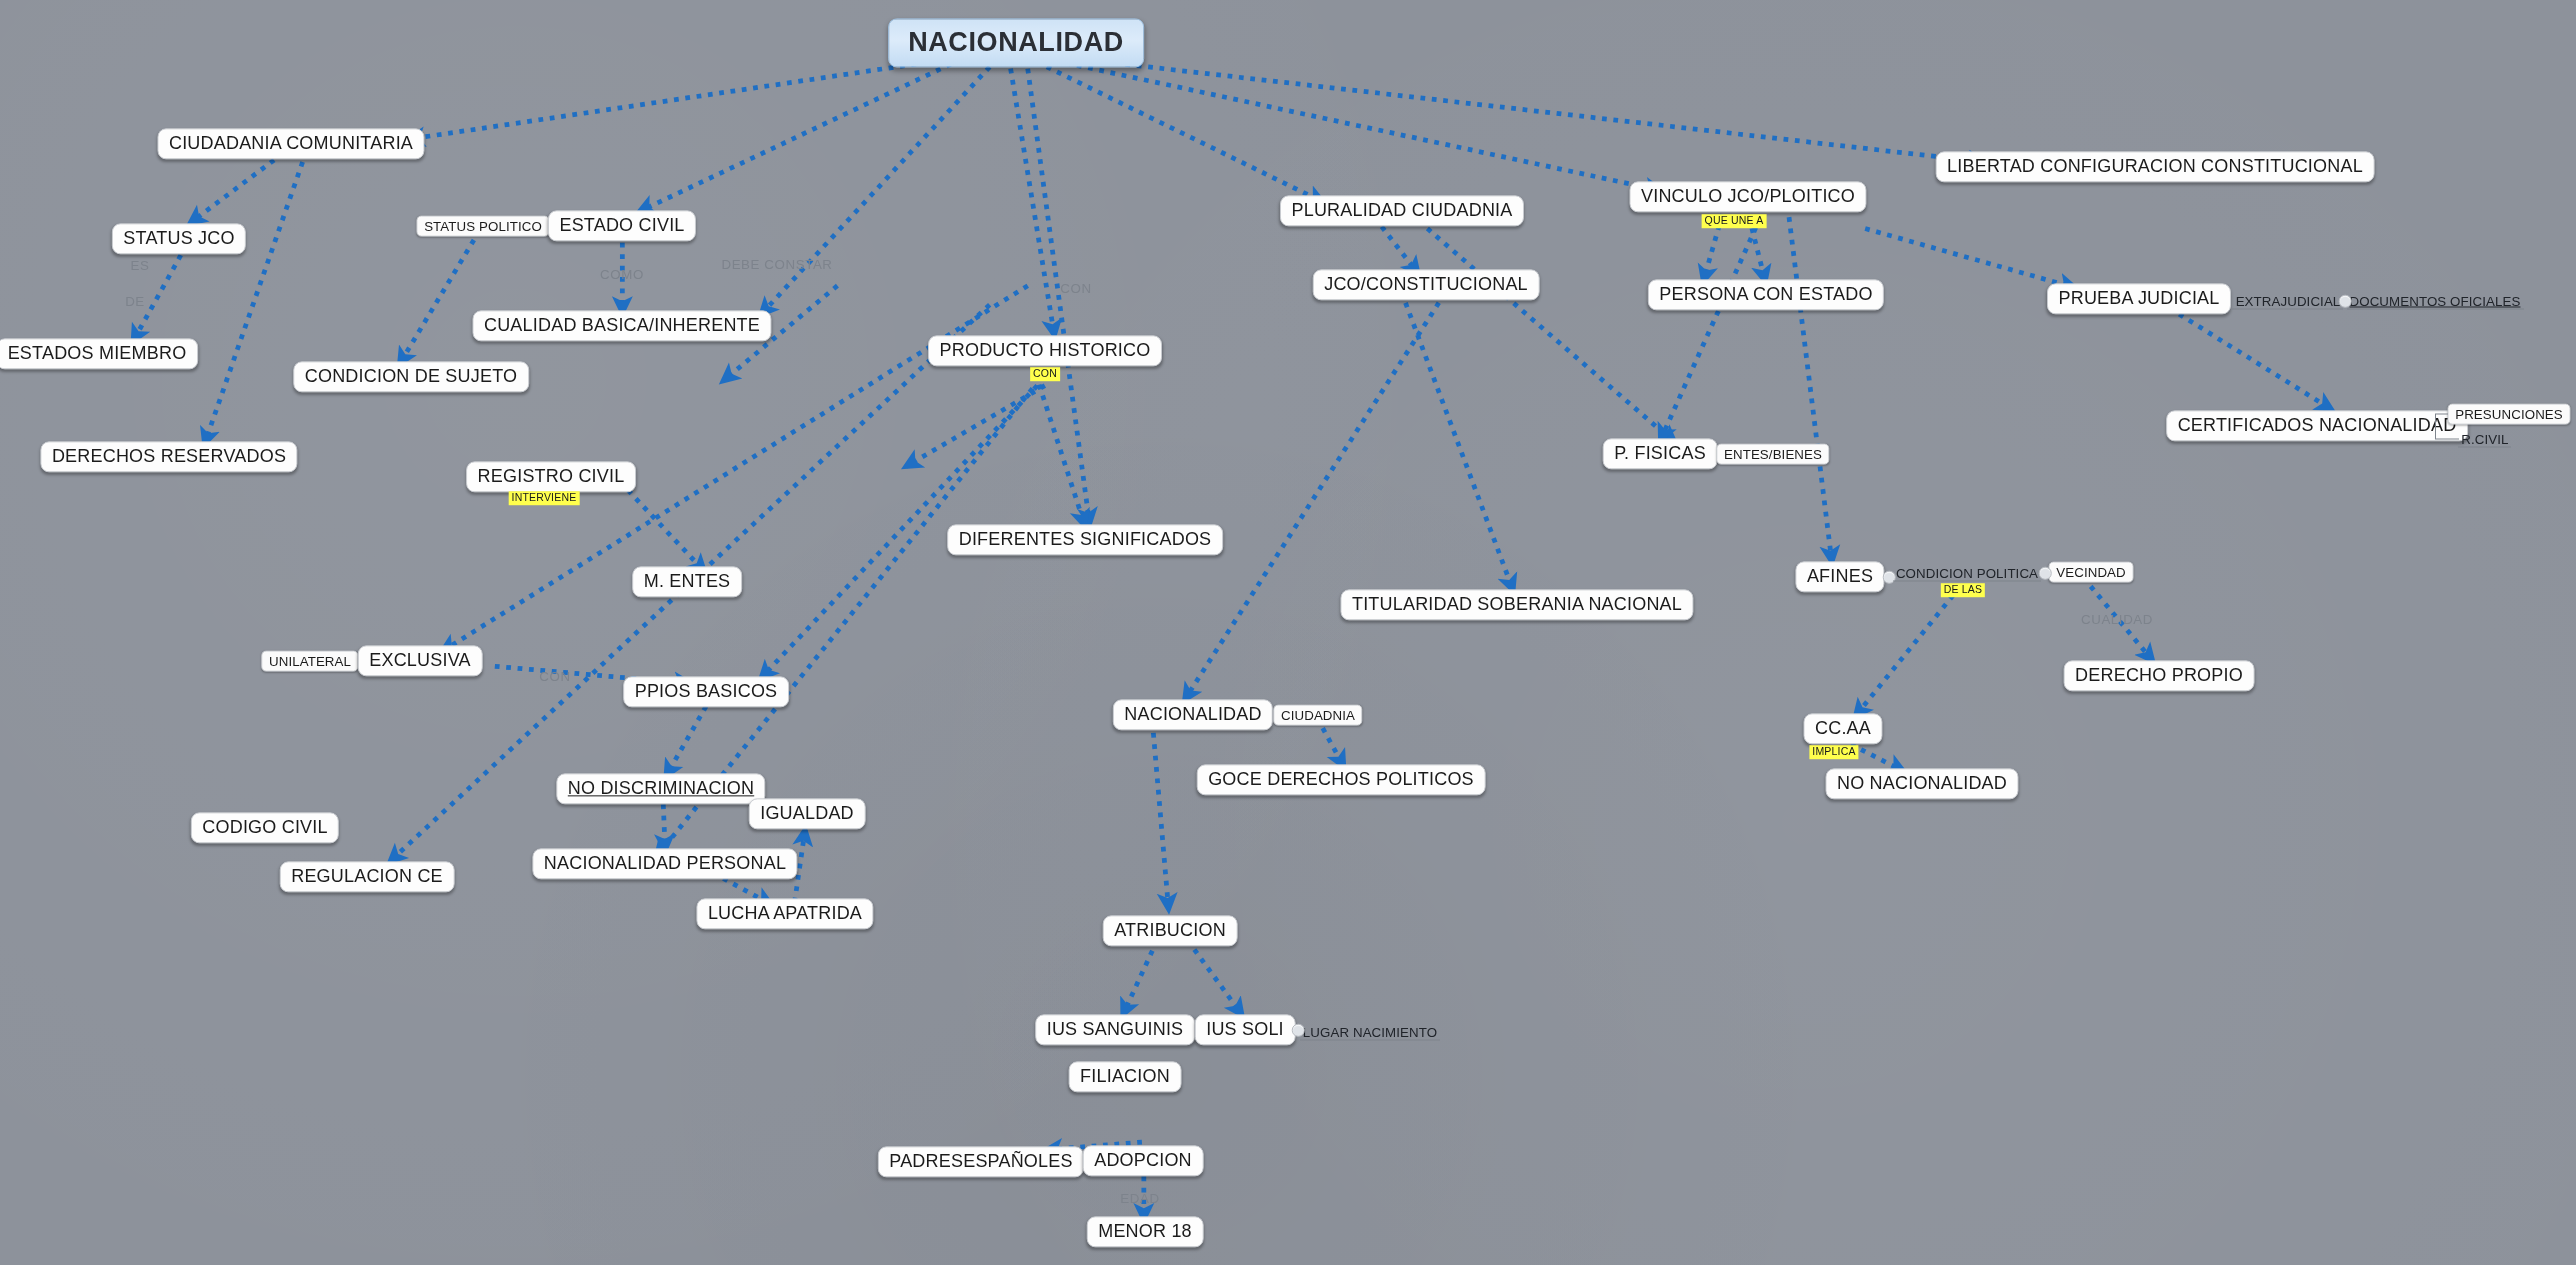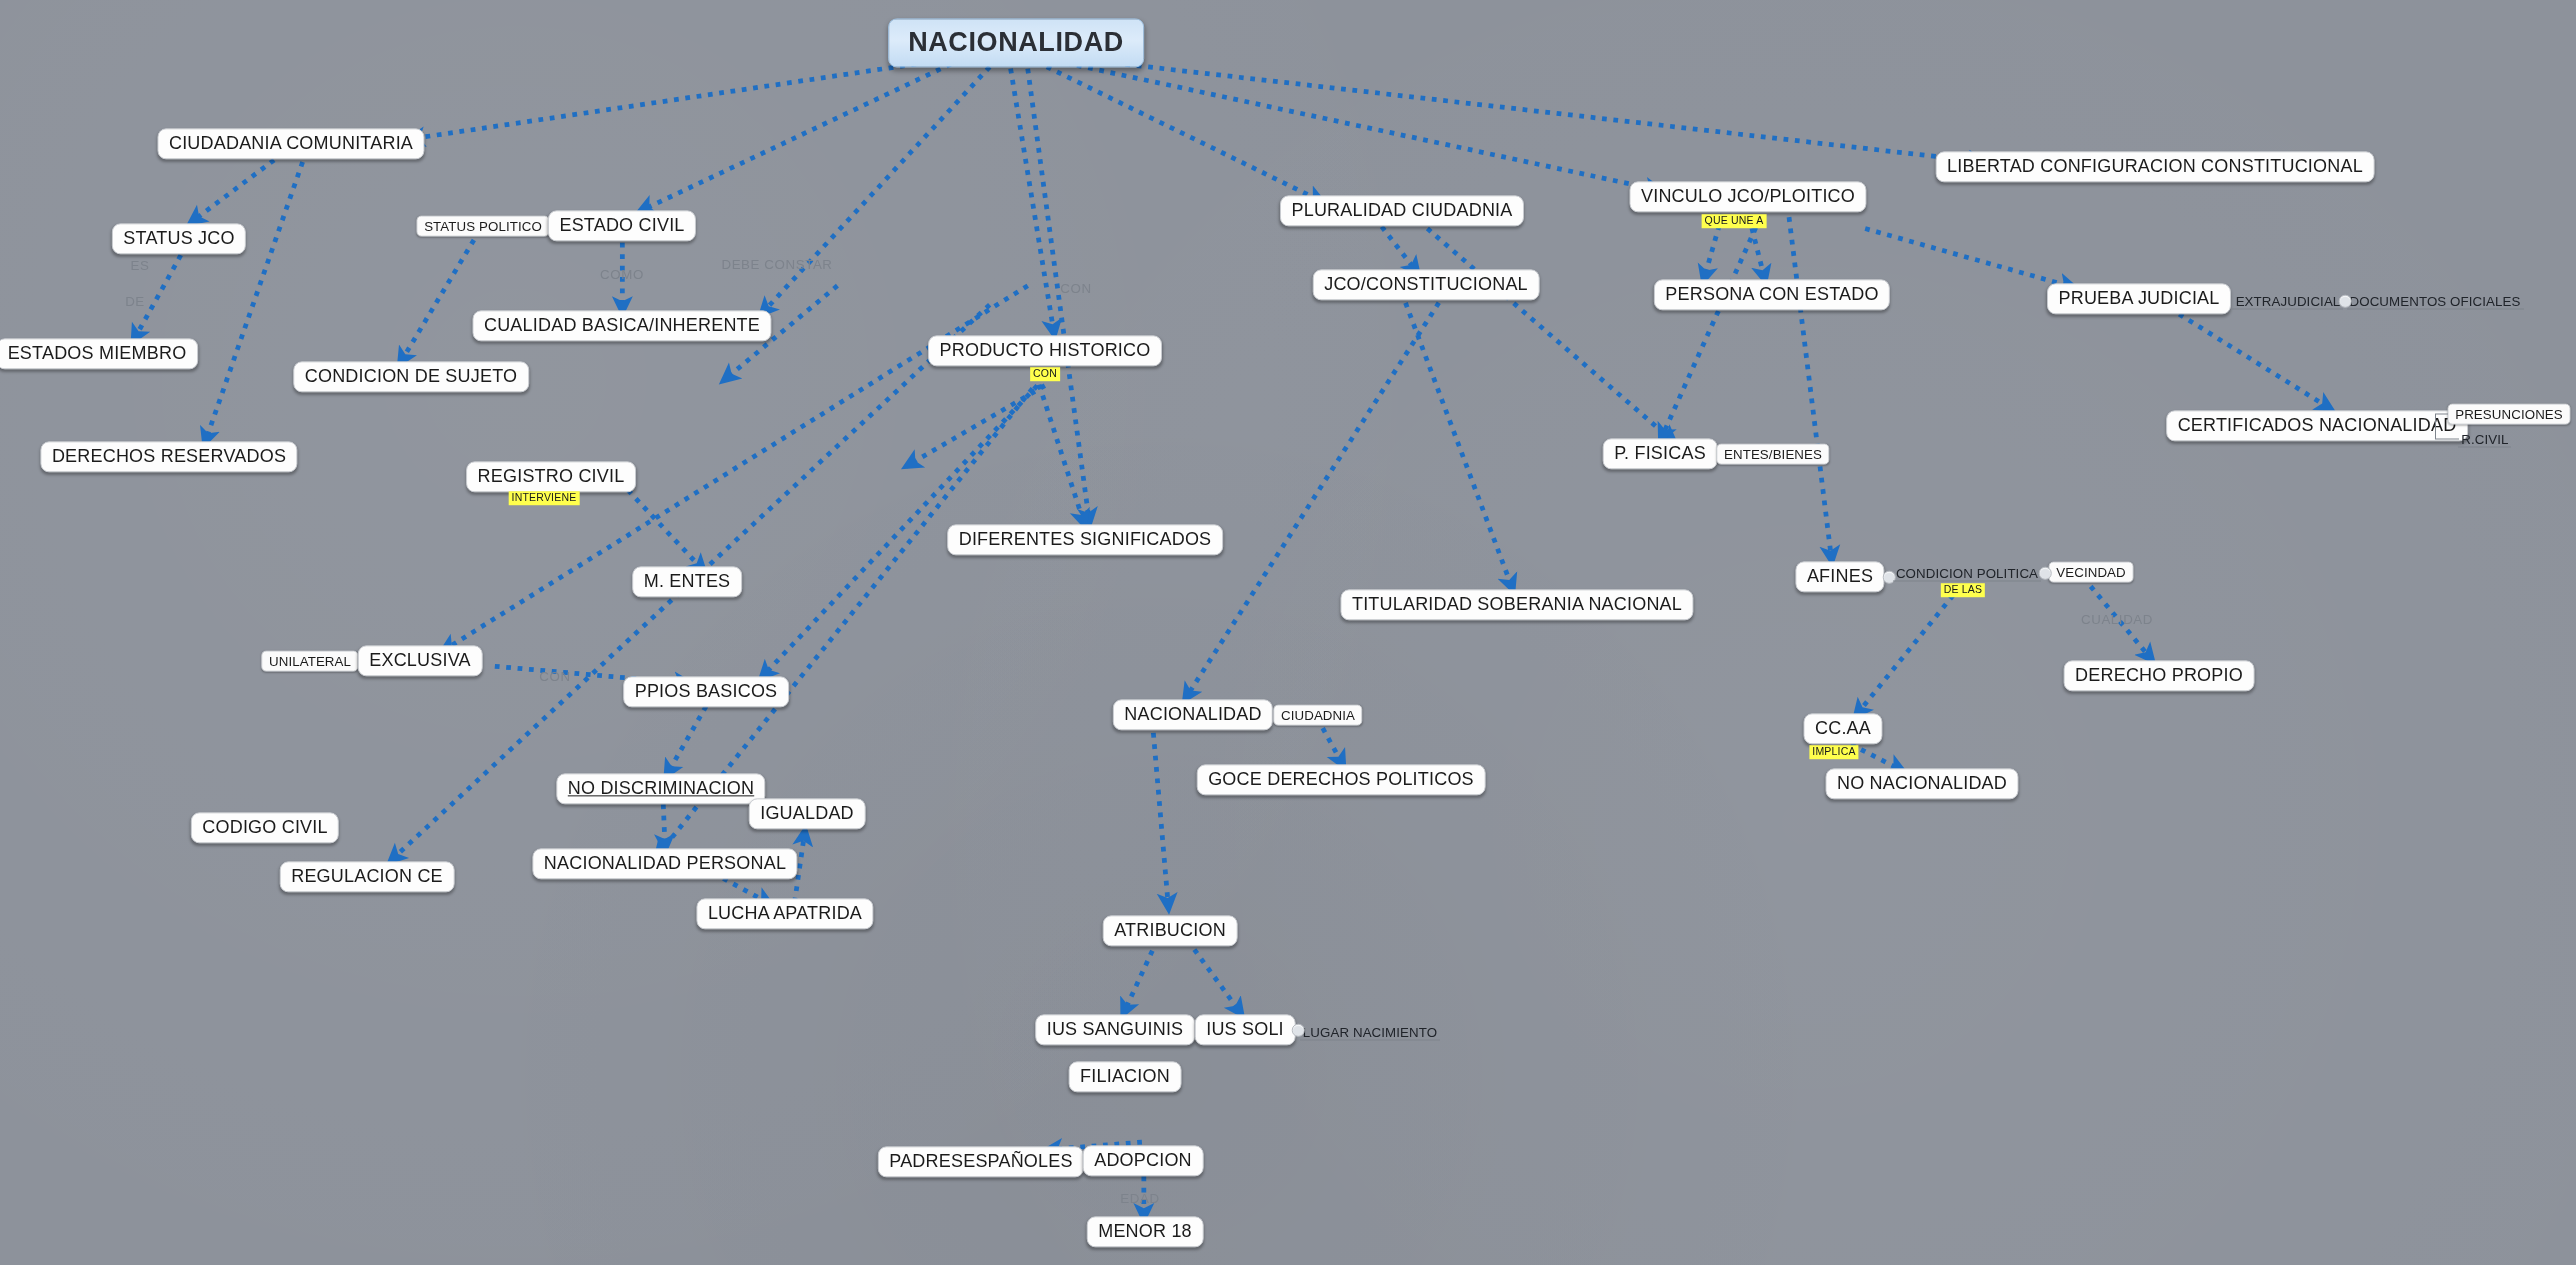--- a/index.html
+++ b/index.html
@@ -192,28 +192,28 @@
       <div class="node n-box" style="left: 706px; top: 692px;">PPIOS BASICOS</div>
       <div class="node n-box" style="left: 265px; top: 828px;">CODIGO CIVIL</div>
       <div class="node n-box" style="left: 367px; top: 877px;">REGULACION CE</div>
       <div class="node n-box" style="left: 661px; top: 789px; text-decoration: underline;">NO DISCRIMINACION</div>
       <div class="node n-box" style="left: 807px; top: 814px;">IGUALDAD</div>
       <div class="node n-box" style="left: 665px; top: 864px;">NACIONALIDAD PERSONAL</div>
       <div class="node n-box" style="left: 785px; top: 914px;">LUCHA APATRIDA</div>
       <div class="node n-box" style="left: 1402px; top: 211px;">PLURALIDAD CIUDADNIA</div>
       <div class="node n-box" style="left: 1426px; top: 285px;">JCO/CONSTITUCIONAL</div>
       <div class="node n-box" style="left: 1748px; top: 197px;">VINCULO JCO/PLOITICO</div>
-      <div class="node n-box" style="left: 1766px; top: 295px; margin-left: 6px;">PERSONA CON ESTADO</div>
+      <div class="node n-box" style="left: 1766px; top: 295px;">PERSONA CON ESTADO</div>
       <div class="node n-box" style="left: 1660px; top: 454px;">P. FISICAS</div>
       <div class="node n-small" style="left: 1773px; top: 454px;">ENTES/BIENES</div>
       <div class="node n-box" style="left: 1517px; top: 605px;">TITULARIDAD SOBERANIA NACIONAL</div>
       <div class="node n-box" style="left: 2155px; top: 167px;">LIBERTAD CONFIGURACION CONSTITUCIONAL</div>
       <div class="node n-box" style="left: 2139px; top: 299px;">PRUEBA JUDICIAL</div>
       <div class="node n-plain" style="left: 2288px; top: 301px;">EXTRAJUDICIAL</div>
-      <div class="node n-plain" style="left: 2435px; top: 301px;">DOCUMENTOS OFICIALES</div>
+      <div class="node n-plain" style="left: 2435px; top: 301px; text-decoration: underline;">DOCUMENTOS OFICIALES</div>
       <div class="node n-box" style="left: 2317px; top: 426px;">CERTIFICADOS NACIONALIDAD</div>
       <div class="node n-small" style="left: 2509px; top: 414px;">PRESUNCIONES</div>
       <div class="node n-plain" style="left: 2485px; top: 439px;">R.CIVIL</div>
       <div class="node n-box" style="left: 1840px; top: 577px;">AFINES</div>
       <div class="node n-plain" style="left: 1967px; top: 573px;">CONDICION POLITICA</div>
       <div class="node n-small" style="left: 2091px; top: 572px;">VECINDAD</div>
       <div class="node n-box" style="left: 2159px; top: 676px;">DERECHO PROPIO</div>
       <div class="node n-box" style="left: 1843px; top: 729px;">CC.AA</div>
       <div class="node n-box" style="left: 1922px; top: 784px;">NO NACIONALIDAD</div>
       <div class="node n-box" style="left: 1193px; top: 715px;">NACIONALIDAD</div>

